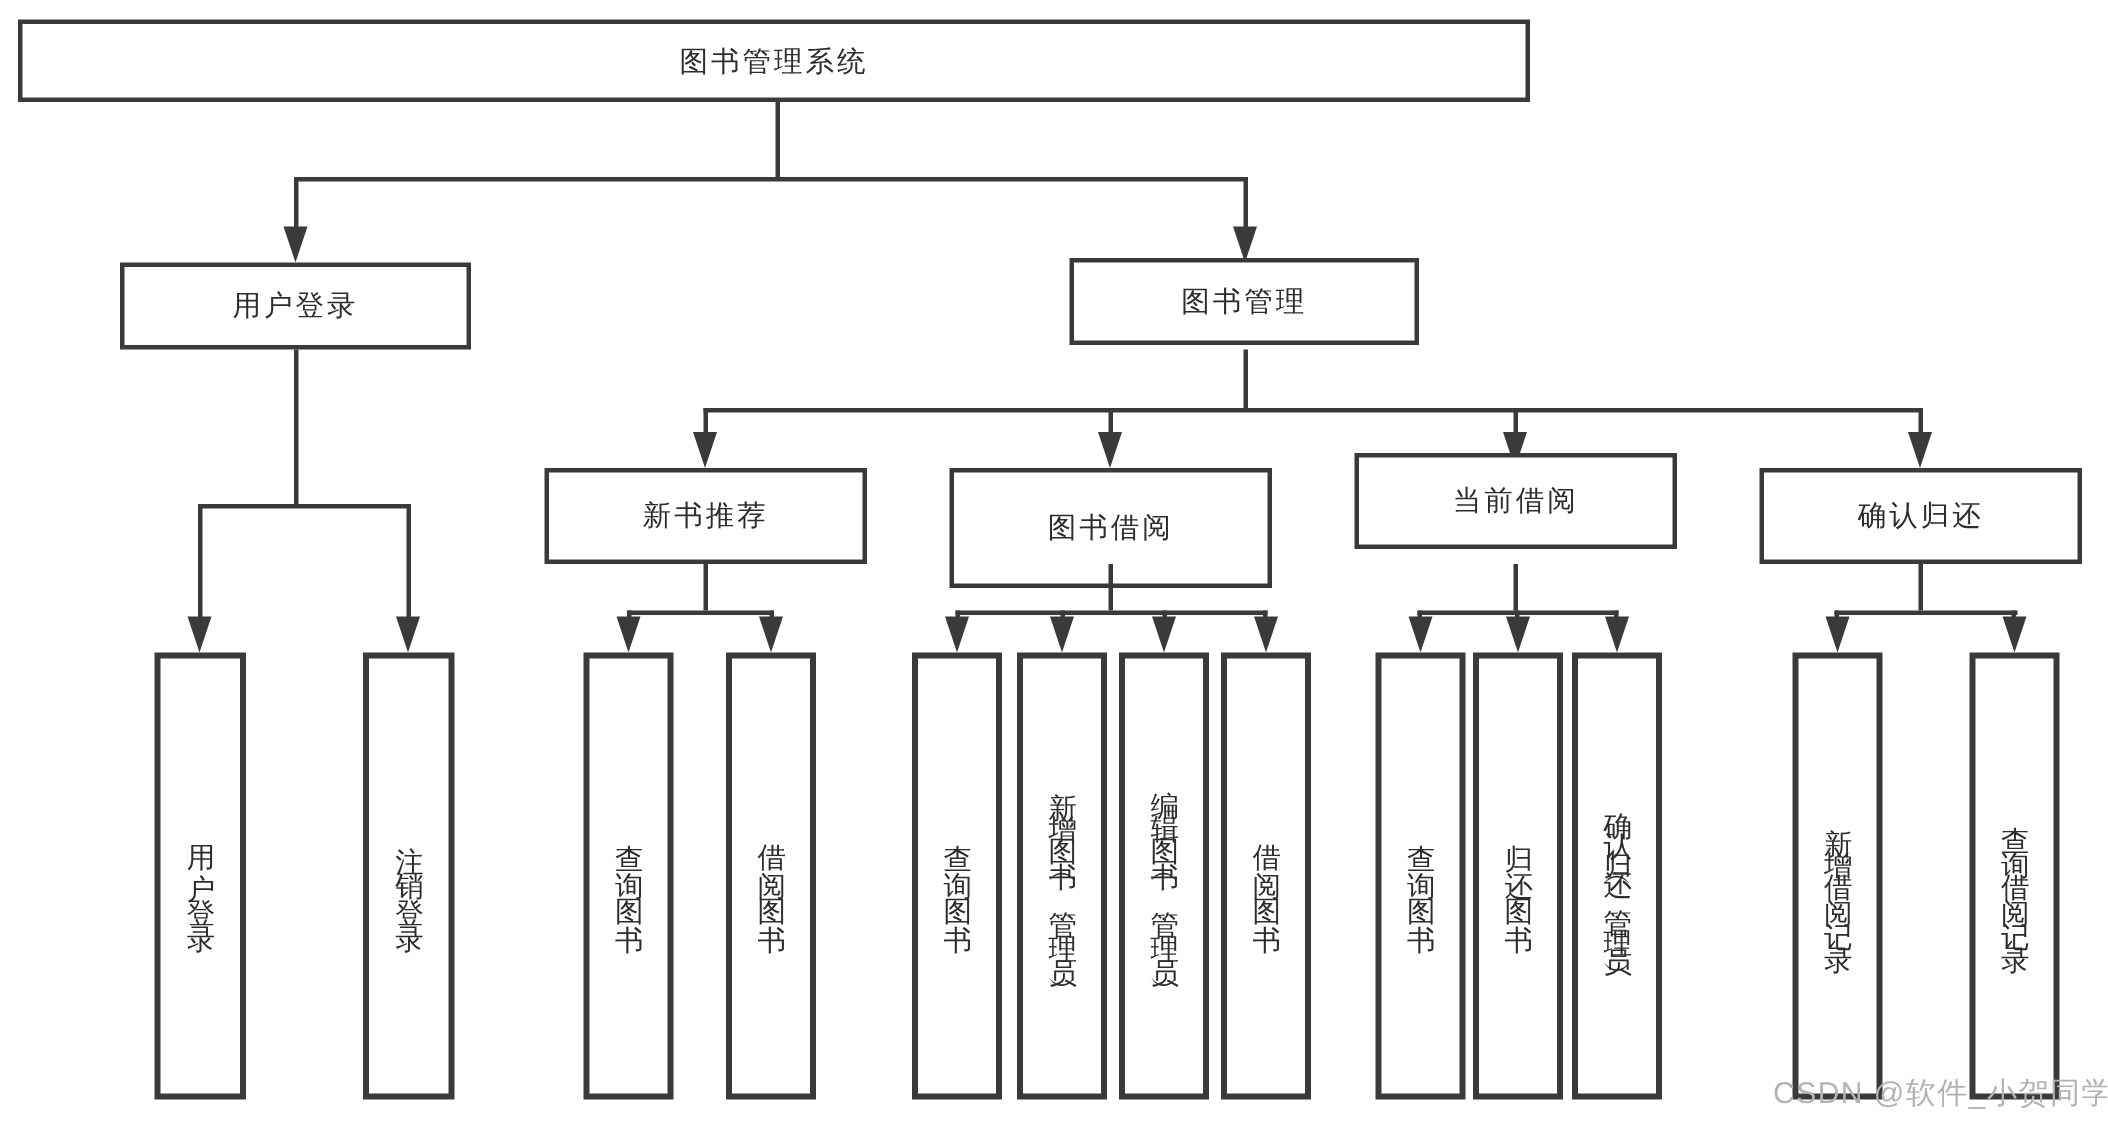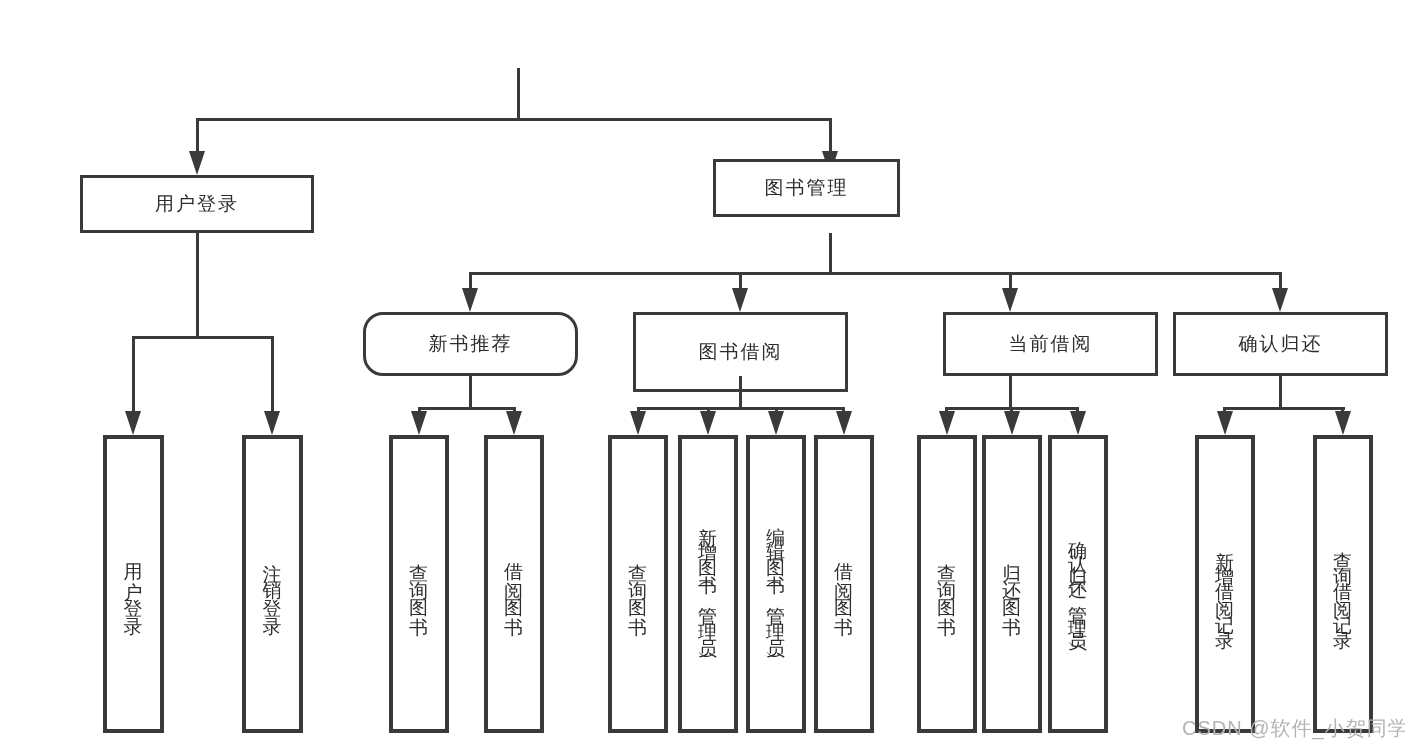--- a/index.html
+++ b/index.html
@@ -41,32 +41,35 @@
   .watermark{
     position:absolute;left:1182px;top:715px;z-index:6;
     font-size:20px;color:var(--wm);letter-spacing:1px;white-space:nowrap;
   }
 </style>
 </head>
 <body>
 
 <div class="canvas">
 
+  <div class="node h" style="left:12px;top:13px;width:1008px;height:55px;">
+    <span>图书管理系统</span>
+  </div>
 
   <div class="vl" style="left:517px;top:68px;height:50px;"></div>
   <div class="hl" style="left:196px;top:118px;width:635px;"></div>
   <div class="vl" style="left:196px;top:118px;height:34px;"></div>
   <div class="ar" style="left:189px;top:151px;"></div>
   <div class="vl" style="left:829px;top:118px;height:34px;"></div>
   <div class="ar" style="left:822px;top:151px;"></div>
 
   <div class="node h" style="left:80px;top:175px;width:234px;height:58px;">
     <span>用户登录</span>
   </div>
-  <div class="node h" style="left:713px;top:159px;width:187px;height:58px;">
+  <div class="node h" style="left:713px;top:172px;width:233px;height:58px;">
     <span>图书管理</span>
   </div>
 
   <div class="vl" style="left:196px;top:233px;height:103px;"></div>
   <div class="hl" style="left:132px;top:336px;width:142px;"></div>
   <div class="vl" style="left:132px;top:336px;height:76px;"></div>
   <div class="ar" style="left:125px;top:411px;"></div>
   <div class="vl" style="left:271px;top:336px;height:76px;"></div>
   <div class="ar" style="left:264px;top:411px;"></div>
 
@@ -74,27 +77,27 @@
   <div class="hl" style="left:469px;top:272px;width:812px;"></div>
   <div class="vl" style="left:469px;top:272px;height:18px;"></div>
   <div class="ar" style="left:462px;top:288px;"></div>
   <div class="vl" style="left:739px;top:272px;height:18px;"></div>
   <div class="ar" style="left:732px;top:288px;"></div>
   <div class="vl" style="left:1009px;top:272px;height:18px;"></div>
   <div class="ar" style="left:1002px;top:288px;"></div>
   <div class="vl" style="left:1279px;top:272px;height:18px;"></div>
   <div class="ar" style="left:1272px;top:288px;"></div>
 
-  <div class="node h" style="left:363px;top:312px;width:215px;height:64px;border-radius:20px;">
+  <div class="node h" style="left:363px;top:312px;width:215px;height:64px;">
     <span>新书推荐</span>
   </div>
   <div class="node h" style="left:633px;top:312px;width:215px;height:80px;">
     <span>图书借阅</span>
   </div>
-  <div class="node h" style="left:903px;top:312px;width:215px;height:64px;margin-left:40px;">
+  <div class="node h" style="left:903px;top:302px;width:215px;height:64px;">
     <span>当前借阅</span>
   </div>
   <div class="node h" style="left:1173px;top:312px;width:215px;height:64px;">
     <span>确认归还</span>
   </div>
 
   <div class="vl" style="left:469px;top:376px;height:31px;"></div>
   <div class="hl" style="left:418px;top:407px;width:98px;"></div>
   <div class="vl" style="left:418px;top:407px;height:8px;"></div>
   <div class="ar" style="left:411px;top:411px;"></div>

